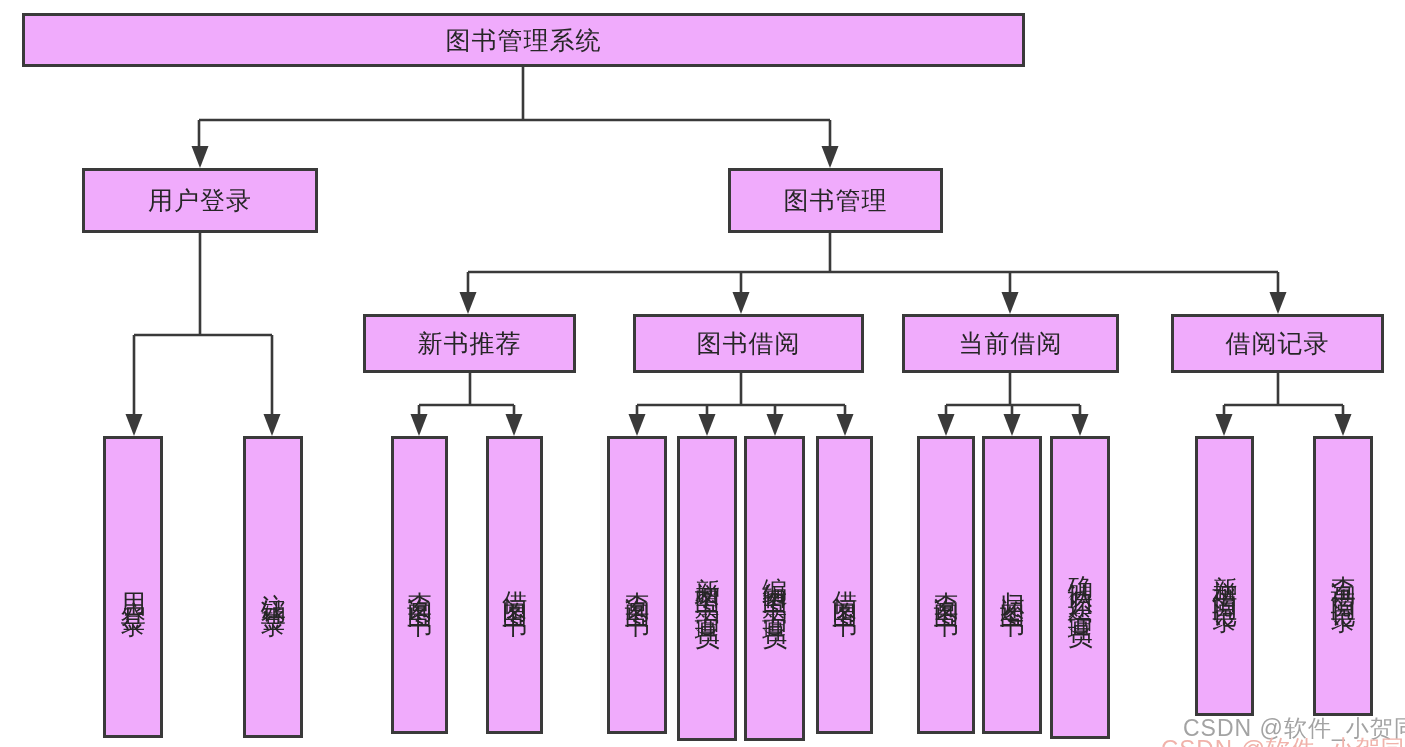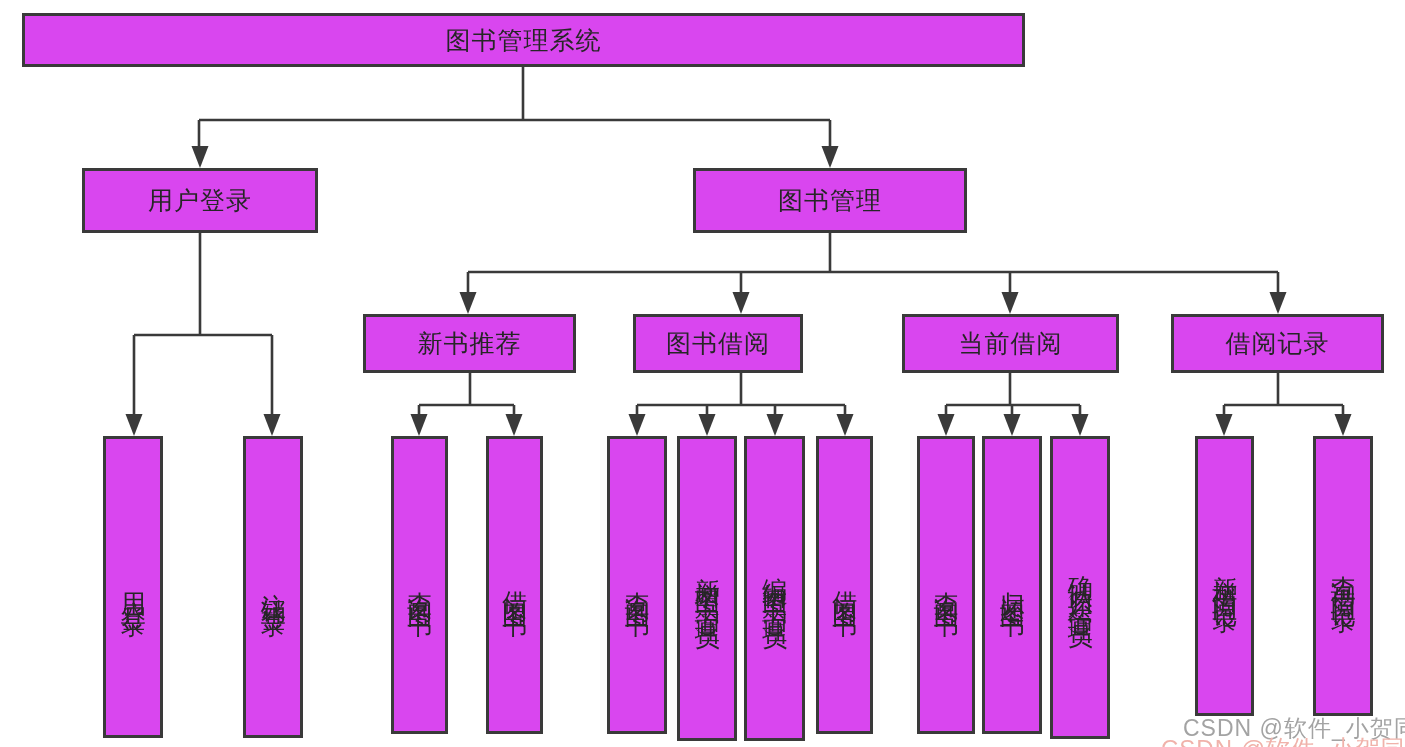--- a/index.html
+++ b/index.html
@@ -4,21 +4,21 @@
 <style>
   html,body{margin:0;padding:0;}
   body{
     width:1405px;height:747px;position:relative;overflow:hidden;
     background:#ffffff;
     font-family:"Liberation Sans","DejaVu Sans",sans-serif;
   }
   #canvas{position:absolute;left:0;top:0;width:1405px;height:747px;}
   svg.lines{position:absolute;left:0;top:0;}
   .node{
-    position:absolute;box-sizing:border-box;background:#d946ef;
+    position:absolute;box-sizing:border-box;background:#f0abfc;
     border:3px solid #3a3a3a;
     display:flex;align-items:center;justify-content:center;
     color:#262626;font-size:25px;white-space:nowrap;
   }
   .hnode span{letter-spacing:1px;}
   .vnode span{
     writing-mode:vertical-rl;text-orientation:mixed;
     letter-spacing:7px;line-height:1.1;
   }
   .wm{position:absolute;white-space:nowrap;letter-spacing:1px;}
@@ -75,28 +75,28 @@
     </g>
   </svg>
 
   <div class="node hnode" style="left:22px;top:13px;width:1003px;height:54px;">
     <span>图书管理系统</span>
   </div>
 
   <div class="node hnode" style="left:82px;top:168px;width:236px;height:65px;">
     <span>用户登录</span>
   </div>
-  <div class="node hnode" style="left:693px;top:168px;width:274px;height:65px;">
+  <div class="node hnode" style="left:728px;top:168px;width:215px;height:65px;">
     <span>图书管理</span>
   </div>
 
   <div class="node hnode" style="left:363px;top:314px;width:213px;height:59px;justify-content:center;">
     <span>新书推荐</span>
   </div>
-  <div class="node hnode" style="left:633px;top:314px;width:170px;height:59px;">
+  <div class="node hnode" style="left:633px;top:314px;width:231px;height:59px;">
     <span>图书借阅</span>
   </div>
   <div class="node hnode" style="left:902px;top:314px;width:217px;height:59px;font-family:Liberation Mono, monospace;">
     <span>当前借阅</span>
   </div>
   <div class="node hnode" style="left:1171px;top:314px;width:213px;height:59px;">
     <span>借阅记录</span>
   </div>
 
   <div class="node vnode" style="left:103px;top:436px;width:60px;height:302px;">

